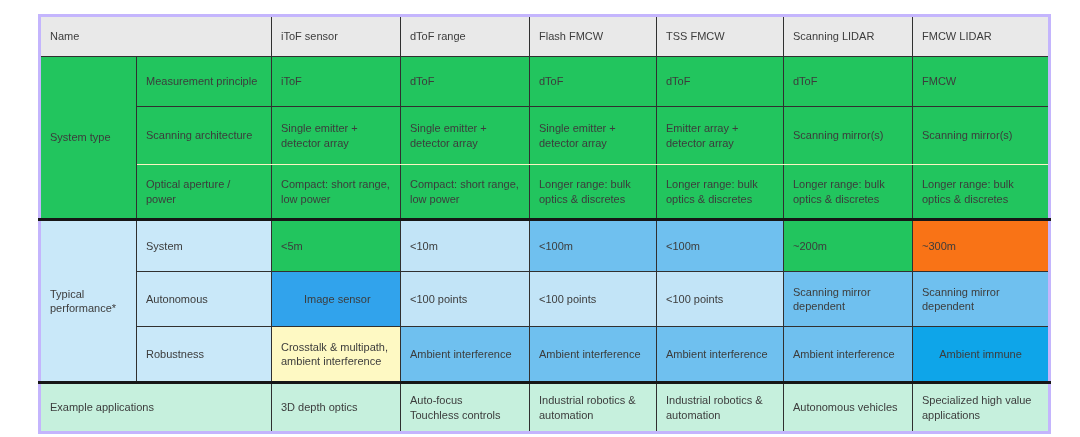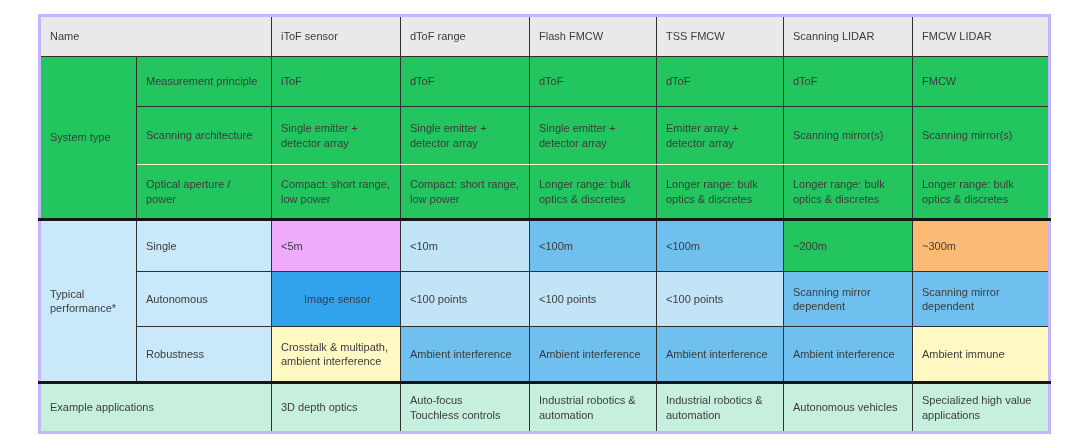--- a/index.html
+++ b/index.html
@@ -108,47 +108,47 @@
       <td class="yellow thick-left">Compact: short range, low power</td>
       <td class="yellow">Compact: short range, low power</td>
       <td class="yellow">Longer range: bulk optics &amp; discretes</td>
       <td class="yellow">Longer range: bulk optics &amp; discretes</td>
       <td class="yellow">Longer range: bulk optics &amp; discretes</td>
       <td class="yellow">Longer range: bulk optics &amp; discretes</td>
     </tr>
 
     <tr class="rh-rg sect-top">
       <th rowspan="3" class="group perf-label">Typical performance*</th>
-      <th class="sub perf-label">Single</th>
-      <td class="perf thick-left" style="background: #f0abfc;">&lt;5m</td>
+      <th class="sub perf-label">System</th>
+      <td class="perf thick-left" style="background: #22c55e;">&lt;5m</td>
       <td class="perf" style="background: rgb(194, 228, 247);">&lt;10m</td>
       <td class="perf" style="background: rgb(111, 192, 239);">&lt;100m</td>
       <td class="perf" style="background: rgb(111, 192, 239);">&lt;100m</td>
       <td class="perf" style="background: #22c55e;">~200m</td>
-      <td class="perf" style="background: #fdba74;">~300m</td>
+      <td class="perf" style="background: #f97316;">~300m</td>
     </tr>
 
     <tr class="rh-rs">
       <th class="sub perf-label">Autonomous</th>
       <td class="perf thick-left" style="background: rgb(49, 163, 236); padding-left: 32px;">Image sensor</td>
       <td class="perf" style="background: rgb(194, 228, 247);">&lt;100 points</td>
       <td class="perf" style="background: rgb(194, 228, 247);">&lt;100 points</td>
       <td class="perf" style="background: rgb(194, 228, 247);">&lt;100 points</td>
       <td class="perf" style="background: rgb(111, 192, 239);">Scanning mirror dependent</td>
       <td class="perf" style="background: rgb(111, 192, 239);">Scanning mirror dependent</td>
     </tr>
 
     <tr class="rh-rb">
       <th class="sub perf-label">Robustness</th>
       <td class="perf thick-left" style="background: #fef9c3;">Crosstalk &amp; multipath, ambient interference</td>
       <td class="perf" style="background: rgb(111, 192, 239);">Ambient interference</td>
       <td class="perf" style="background: rgb(111, 192, 239);">Ambient interference</td>
       <td class="perf" style="background: rgb(111, 192, 239);">Ambient interference</td>
       <td class="perf" style="background: rgb(111, 192, 239);">Ambient interference</td>
-      <td class="perf" style="background: #fef9c3;">Ambient immune</td>
+      <td class="perf" style="background: #0ea5e9; text-align: center;">Ambient immune</td>
     </tr>
 
     <tr class="rh-ap sect-top">
       <th colspan="2" class="group green">Example applications</th>
       <td class="green thick-left pre">3D depth optics</td>
       <td class="green pre">Auto-focus
 Touchless controls</td>
       <td class="green pre">Industrial robotics &amp; automation</td>
       <td class="green pre">Industrial robotics &amp; automation</td>
       <td class="green pre">Autonomous vehicles</td>

